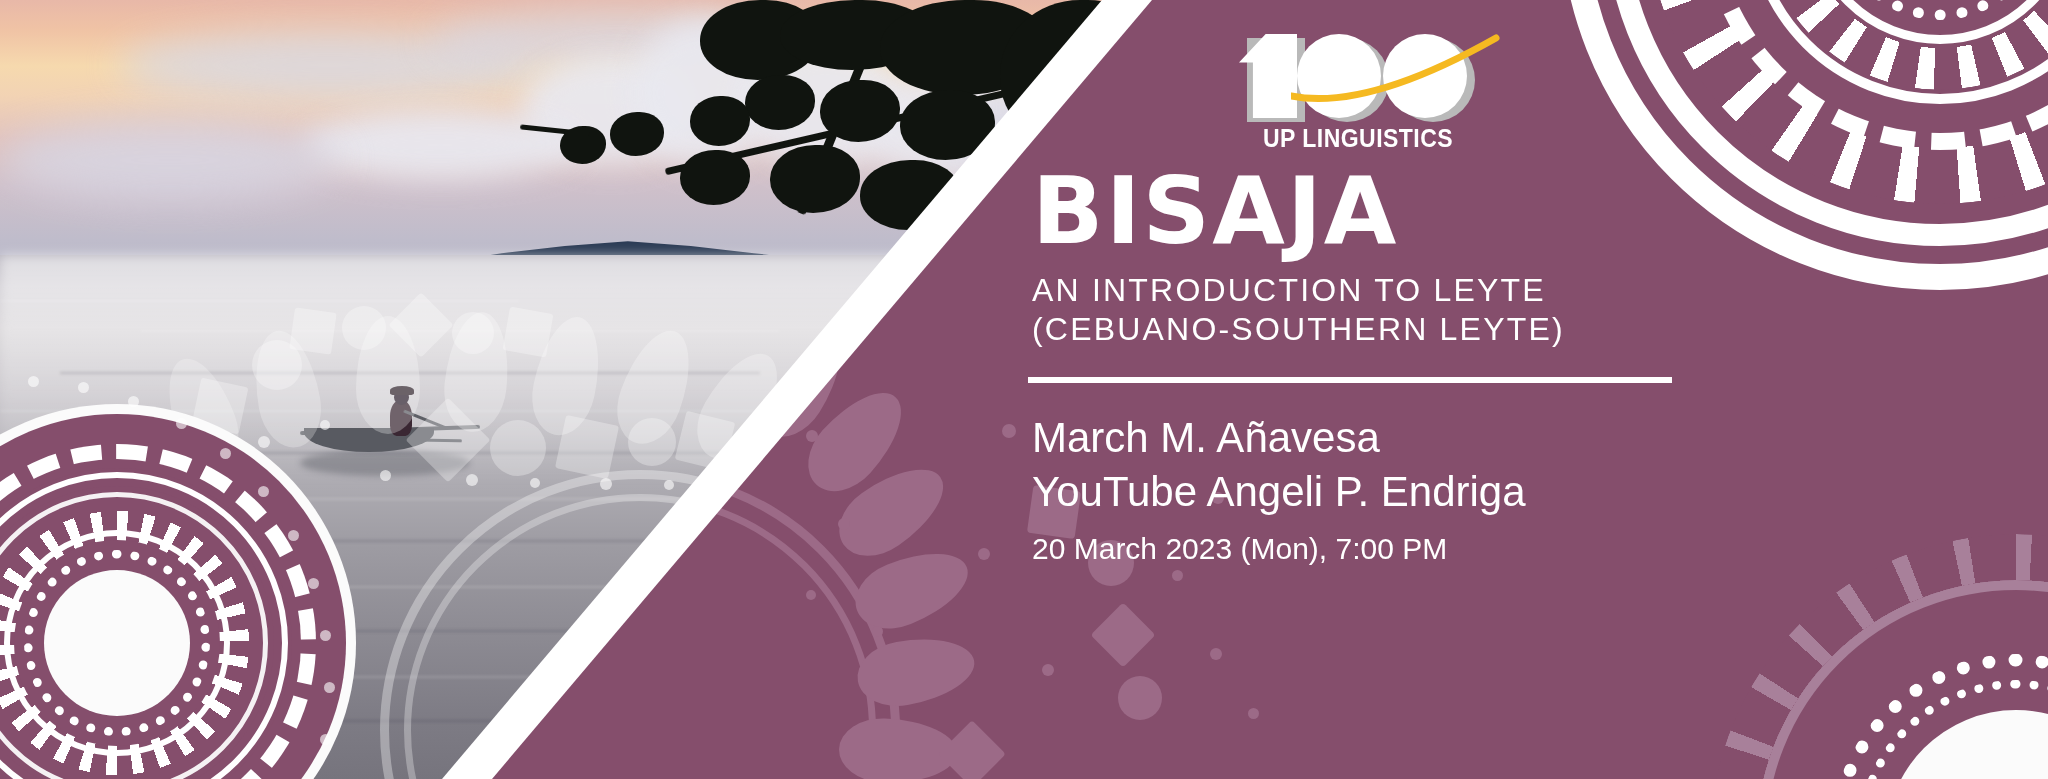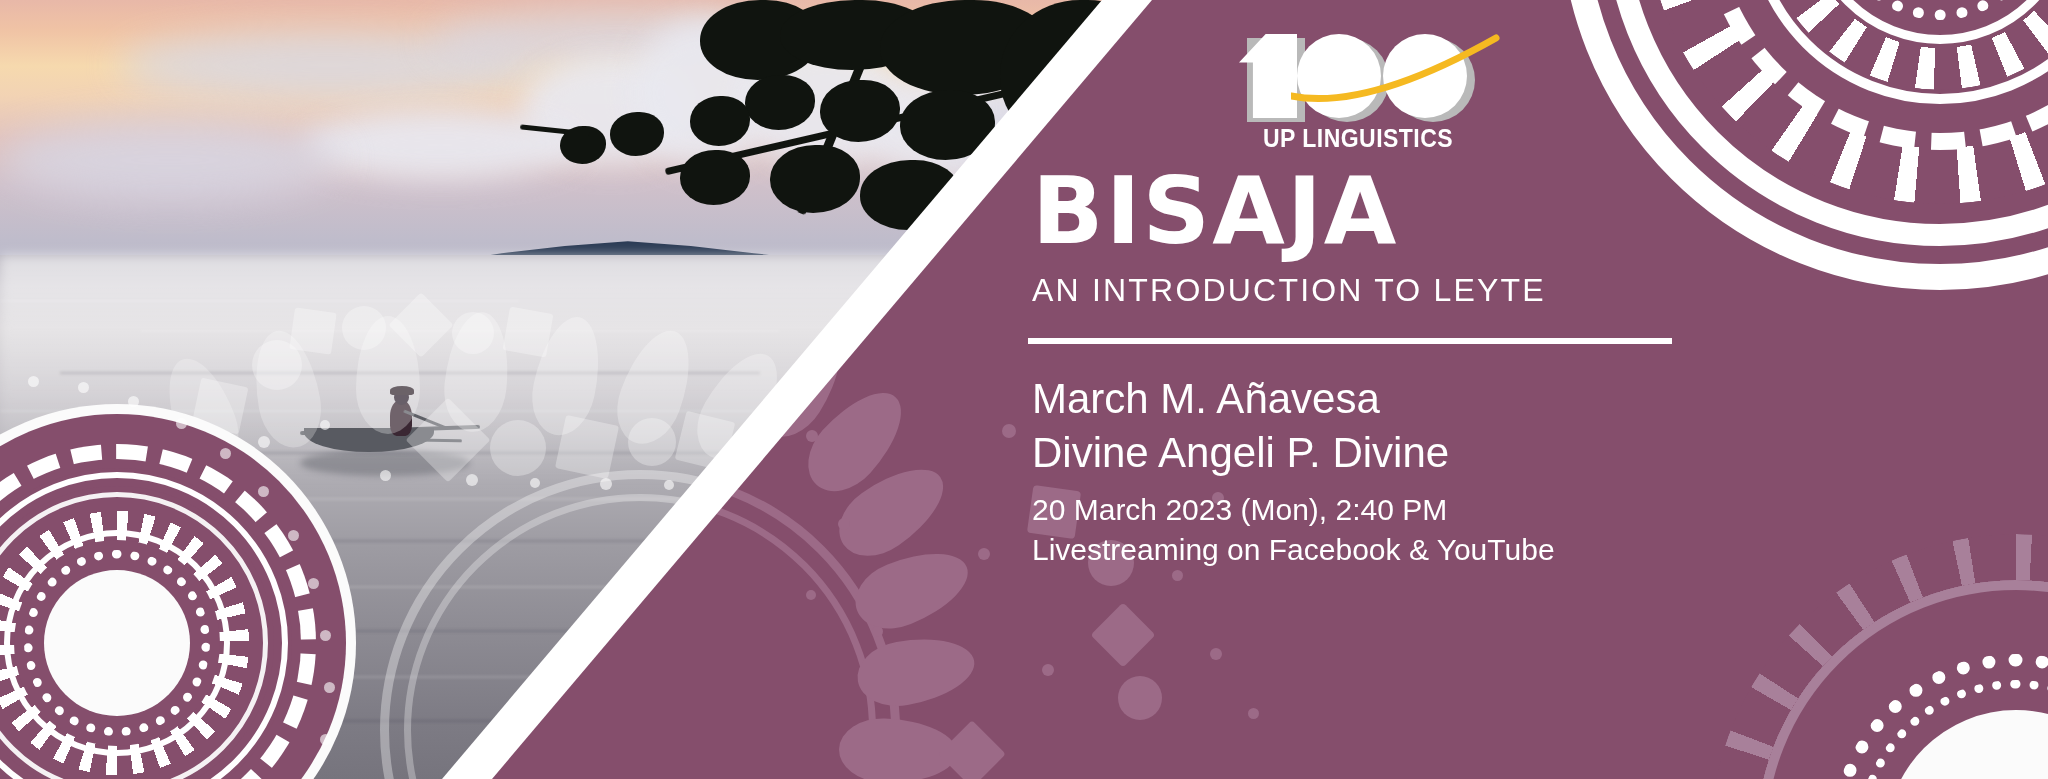--- a/index.html
+++ b/index.html
@@ -400,28 +400,28 @@
           <path d="M0 66 C50 76, 120 56, 205 8" fill="none" stroke="#f5b921" stroke-width="7" stroke-linecap="round"></path>
         </svg>
       </div>
       <div class="logo-name">UP LINGUISTICS</div>
     </div>
 
     <div class="title">BISAJA</div>
 
     <div class="subtitle">
       <div>AN INTRODUCTION TO LEYTE</div>
+      <div>(CEBUANO-SOUTHERN LEYTE)</div>
     </div>
 
     <div class="rule"></div>
 
     <div class="speakers">
       <div>March M. Añavesa</div>
-      <div>Divine Angeli P. Divine</div>
+      <div>YouTube Angeli P. Endriga</div>
     </div>
 
     <div class="details">
-      <div>20 March 2023 (Mon), 2:40 PM</div>
-      <div>Livestreaming on Facebook &amp; YouTube</div>
+      <div>20 March 2023 (Mon), 7:00 PM</div>
     </div>
   </div>
 
 </div>
 
 </body></html>

